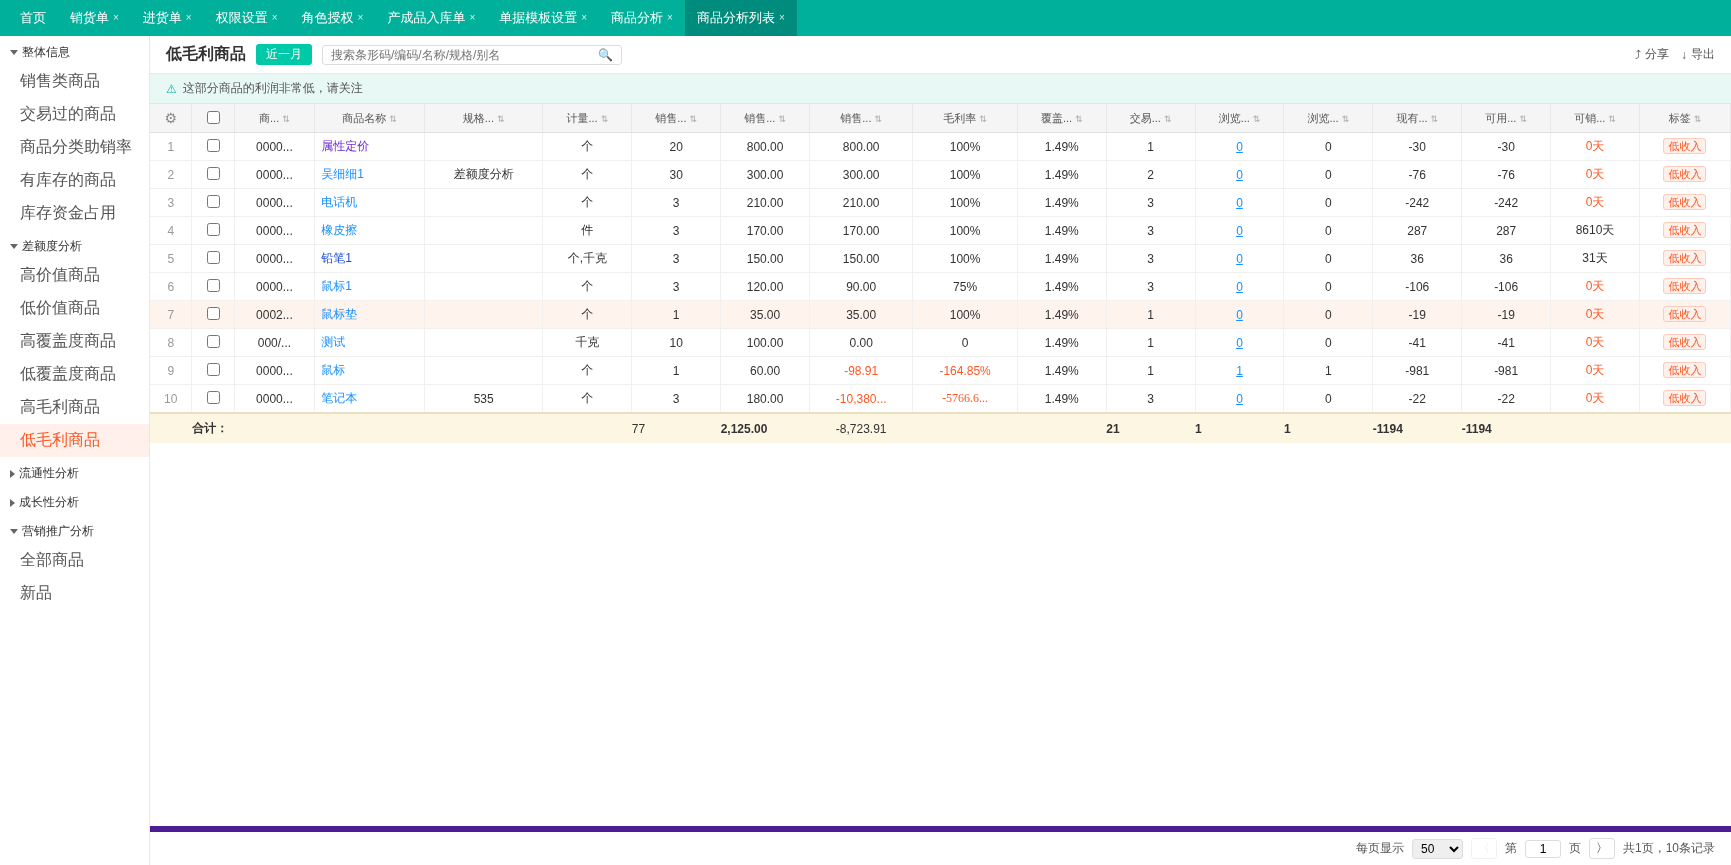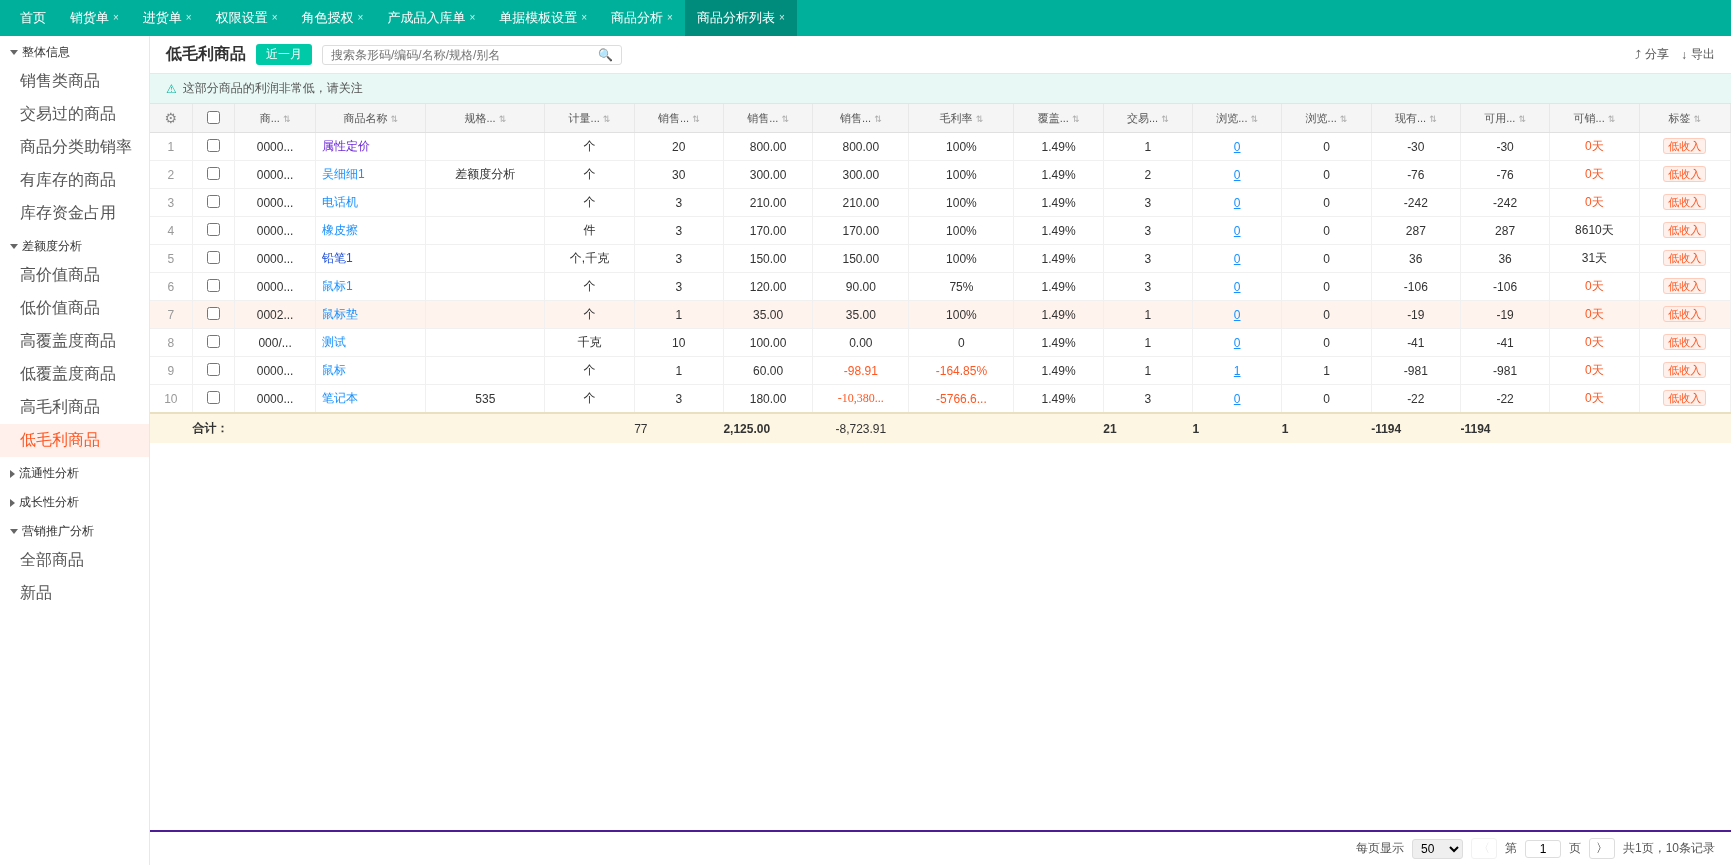--- a/index.html
+++ b/index.html
@@ -196,21 +196,21 @@
       bottom: 0;
     }
     .table-footer td {
       background: #fdf6e3;
       font-weight: bold;
     }
 
     
     .pagination-bar {
       background: #fff;
-      border-top: 2px solid #4c1d95;
+      border-top: 6px solid #4c1d95;
       padding: 6px 16px;
       display: flex;
       align-items: center;
       justify-content: flex-end;
       gap: 8px;
       font-size: 12px;
       color: #555;
     }
     .pagination-bar select {
       border: 1px solid #ddd;
@@ -562,22 +562,22 @@
     </tr>
             <tr>
       <td class="row-num">10</td>
       <td><input type="checkbox" style=""></td>
       <td>0000...</td>
       <td class="left" style="color:#1890ff;cursor:pointer;">笔记本</td>
       <td>535</td>
       <td>个</td>
       <td>3</td>
       <td>180.00</td>
-      <td style="color:#ff5722;font-family:Liberation Serif, serif;">-10,380...</td>
-      <td style="color:#ff5722;">-5766.6...</td>
+      <td style="color:#ff5722;">-10,380...</td>
+      <td style="color:#ff5722;font-family:Liberation Serif, serif;">-5766.6...</td>
       <td>1.49%</td>
       <td>3</td>
       <td><span class="text-link">0</span></td>
       <td>0</td>
       <td>-22</td>
       <td>-22</td>
       <td style="color:#ff5722;">0天</td>
       <td><span class="tag-red">低收入</span></td>
     </tr>
           </tbody>

